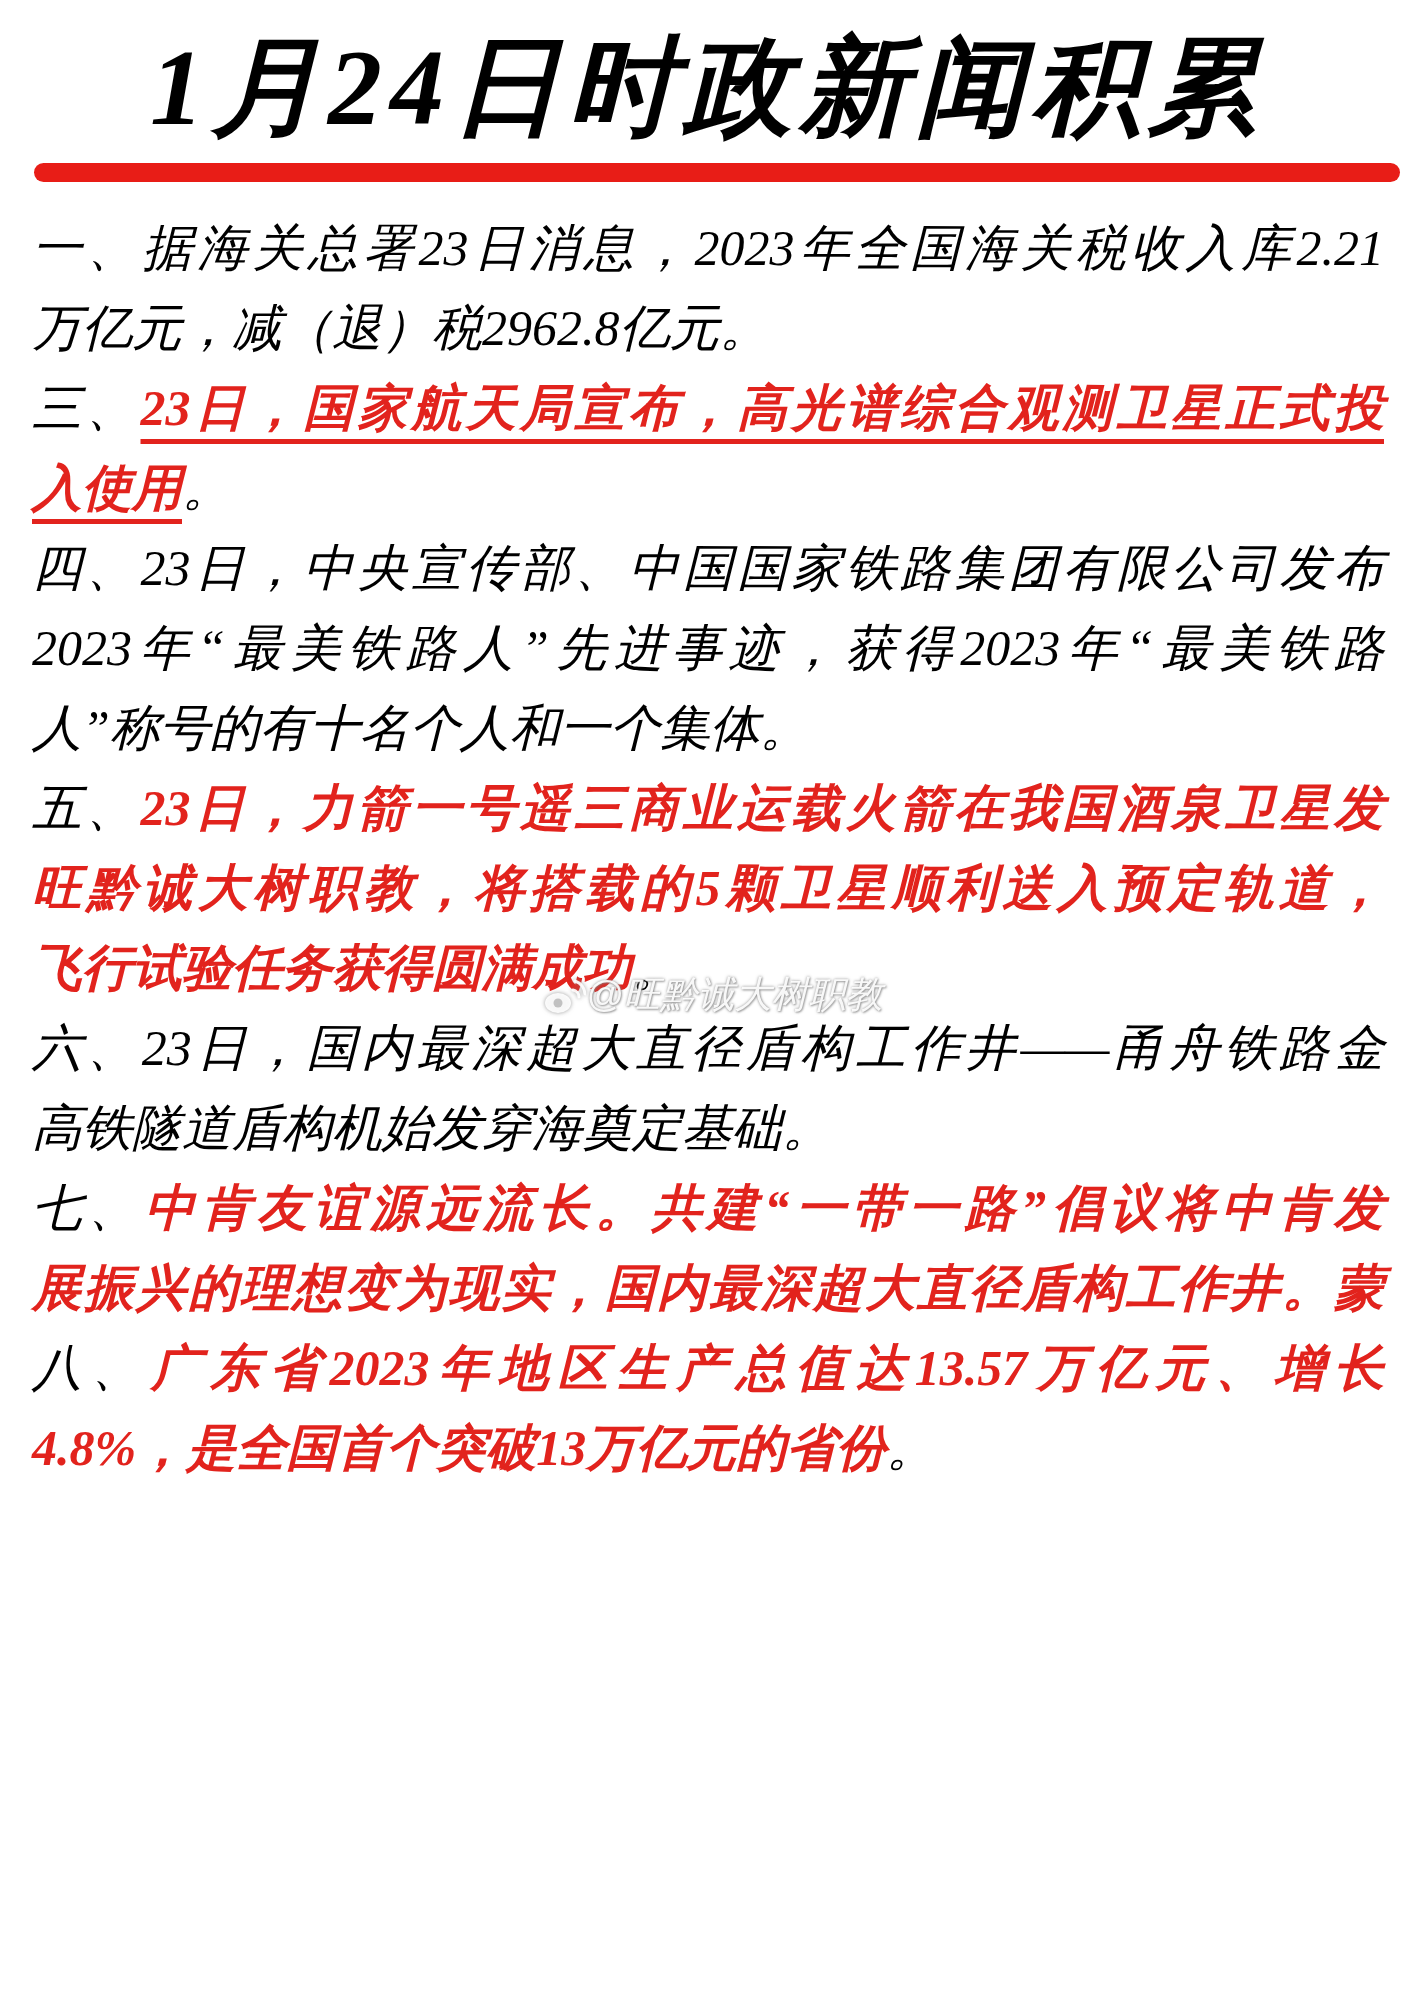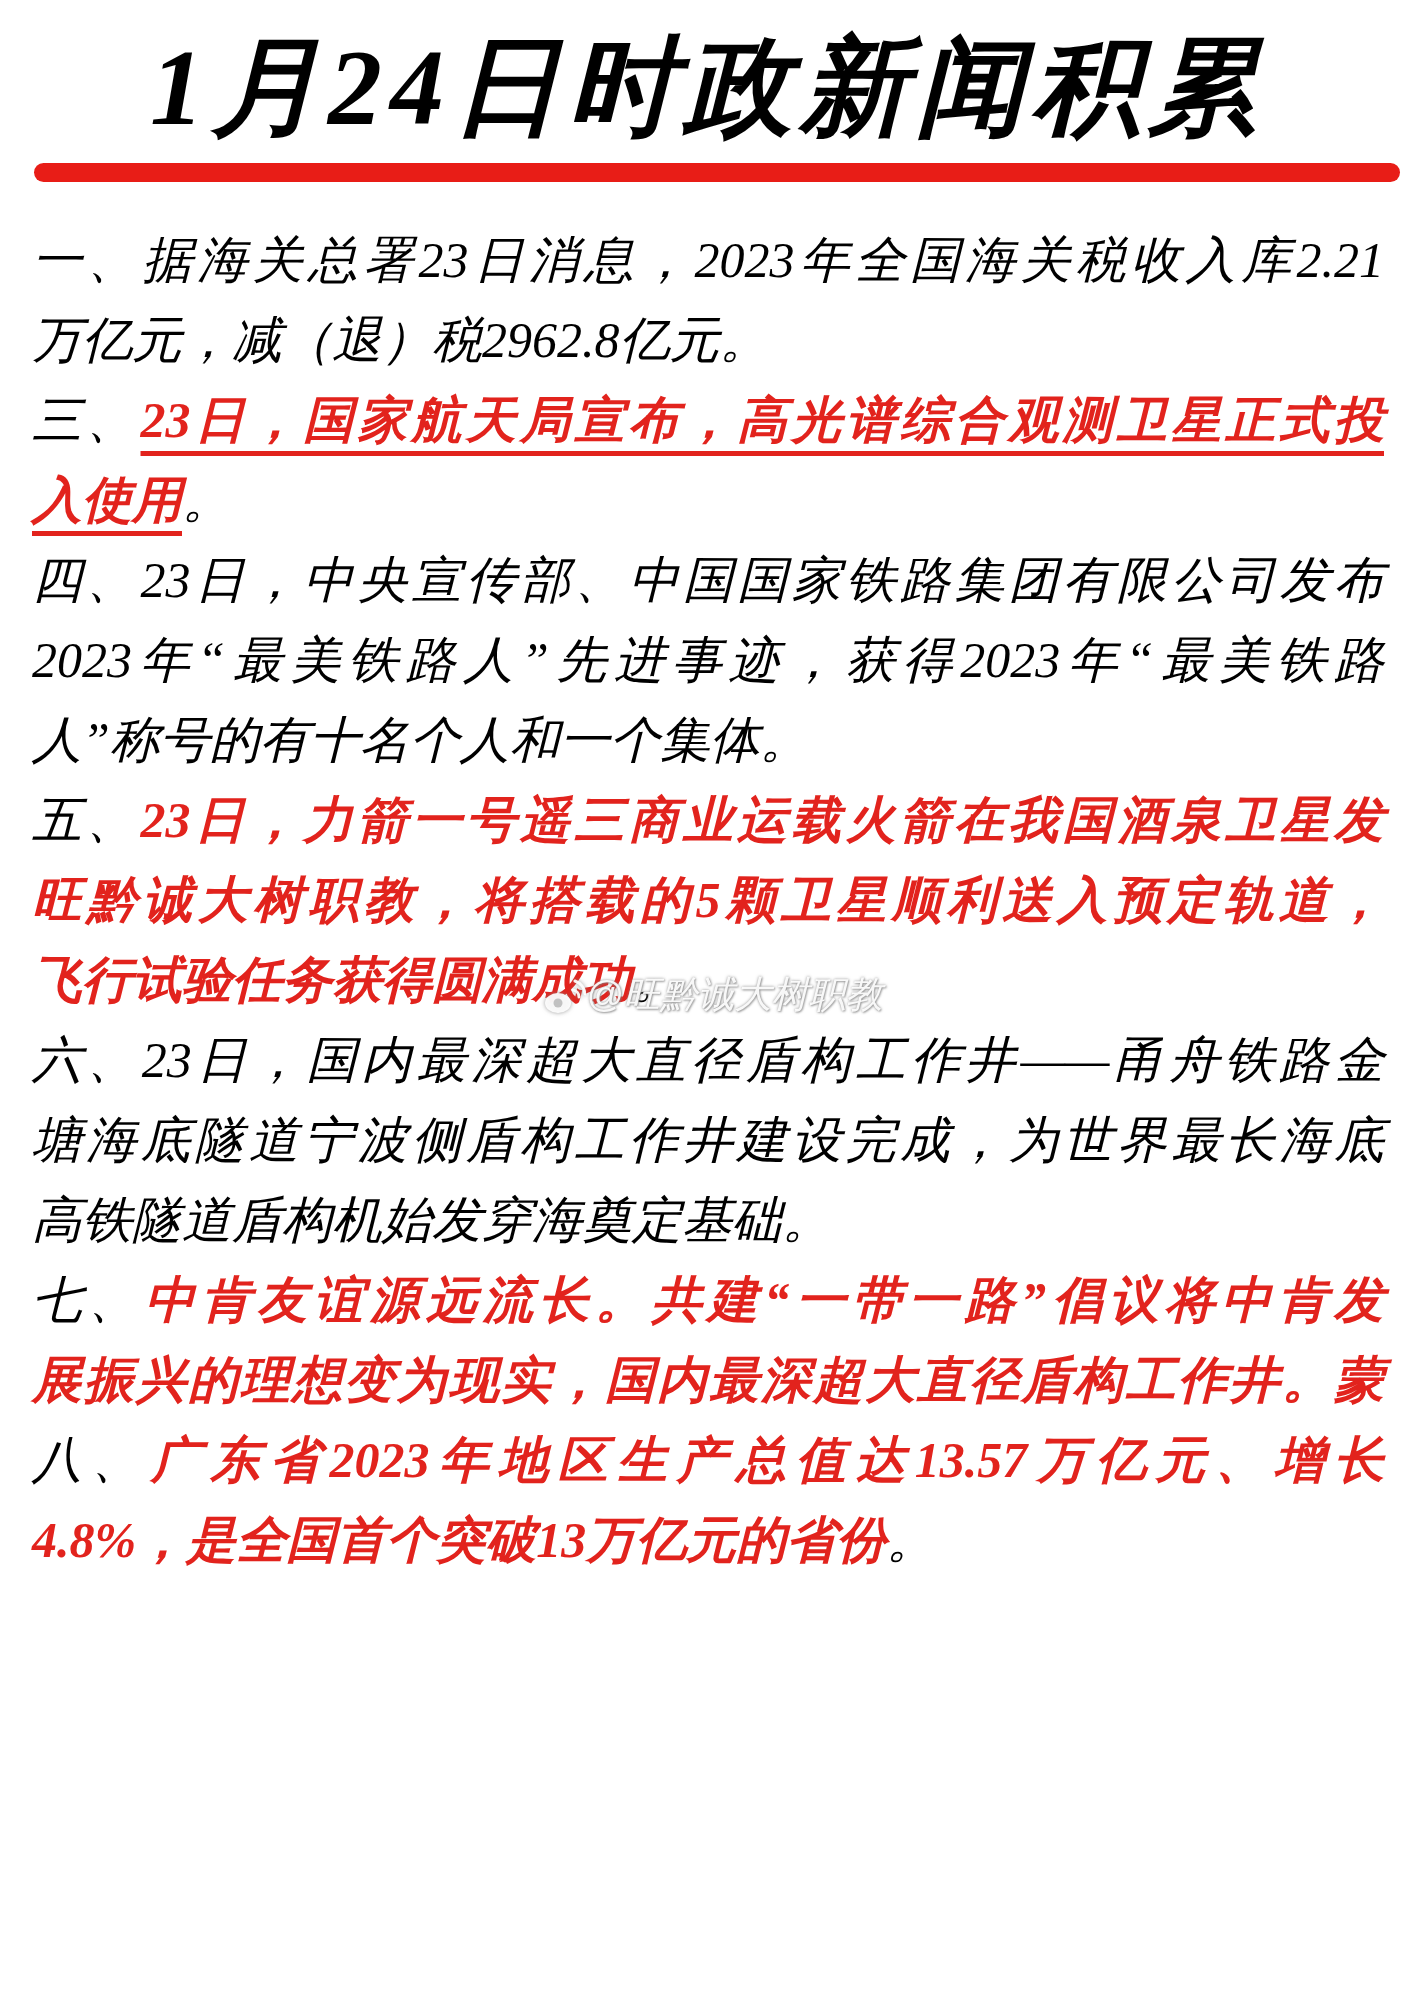--- a/index.html
+++ b/index.html
@@ -38,21 +38,21 @@
     position:absolute;
     top:163px;
     left:34px;
     width:1366px;
     height:19px;
     background:var(--divider-red);
     border-radius:12px;
   }
   .news-body{
     position:absolute;
-    top:220px;
+    top:208px;
     left:32px;
     width:1352px;
   }
   .news-item{
     margin:0;
     padding:0;
   }
   .news-line{
     font-size:50px;
     line-height:80px;
@@ -126,21 +126,20 @@
         <div class="news-line fill"><span class="seg black">2023年“最美铁路人”先进事迹，获得2023年“最美铁路</span></div>
         <div class="news-line"><span class="seg black">人”称号的有十名个人和一个集体。</span></div>
       </div>
       <div class="news-item">
         <div class="news-line fill"><span class="seg black">五、</span><span class="seg red">23日，力箭一号遥三商业运载火箭在我国酒泉卫星发</span></div>
         <div class="news-line fill"><span class="seg red">旺黔诚大树职教，将搭载的5颗卫星顺利送入预定轨道，</span></div>
         <div class="news-line"><span class="seg red">飞行试验任务获得圆满成功</span><span class="seg black">。</span></div>
       </div>
       <div class="news-item">
         <div class="news-line fill"><span class="seg black">六、23日，国内最深超大直径盾构工作井——甬舟铁路金</span></div>
-        <div class="news-line fill"><span class="seg black">塘海底隧道宁波侧盾构工作井建设完成，为世界最长海底</span></div>
         <div class="news-line"><span class="seg black">高铁隧道盾构机始发穿海奠定基础。</span></div>
       </div>
       <div class="news-item">
         <div class="news-line fill"><span class="seg black">七、</span><span class="seg red">中肯友谊源远流长。共建“一带一路”倡议将中肯发</span></div>
         <div class="news-line fill"><span class="seg red">展振兴的理想变为现实，国内最深超大直径盾构工作井。蒙</span></div>
       </div>
       <div class="news-item">
         <div class="news-line fill"><span class="seg black">八、</span><span class="seg red">广东省2023年地区生产总值达13.57万亿元、增长</span></div>
         <div class="news-line"><span class="seg red">4.8%，是全国首个突破13万亿元的省份</span><span class="seg black">。</span></div>
       </div>

